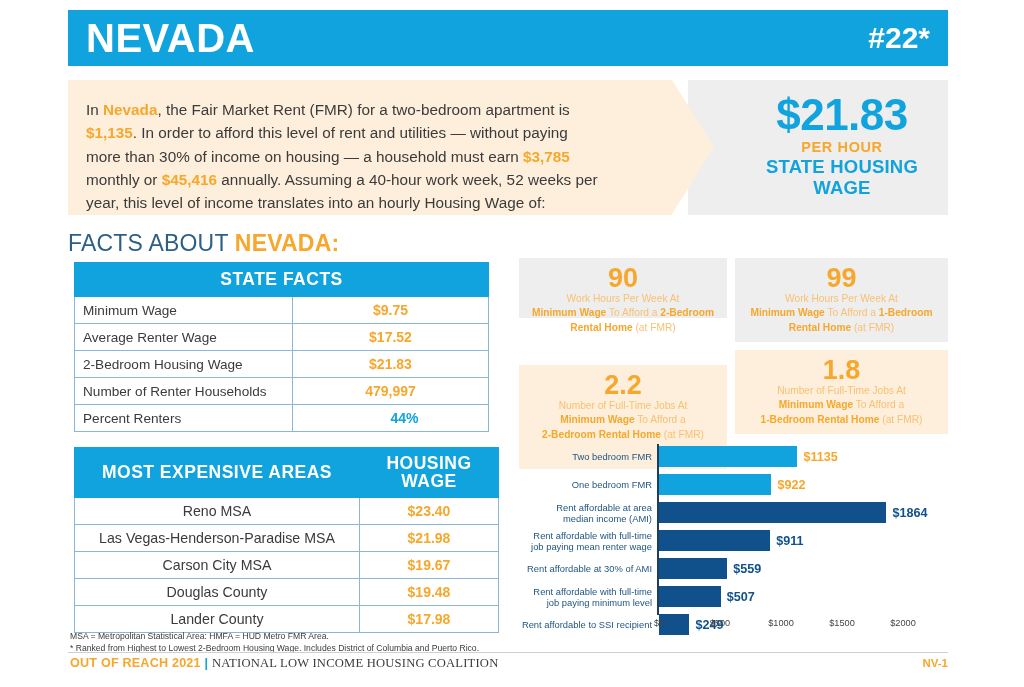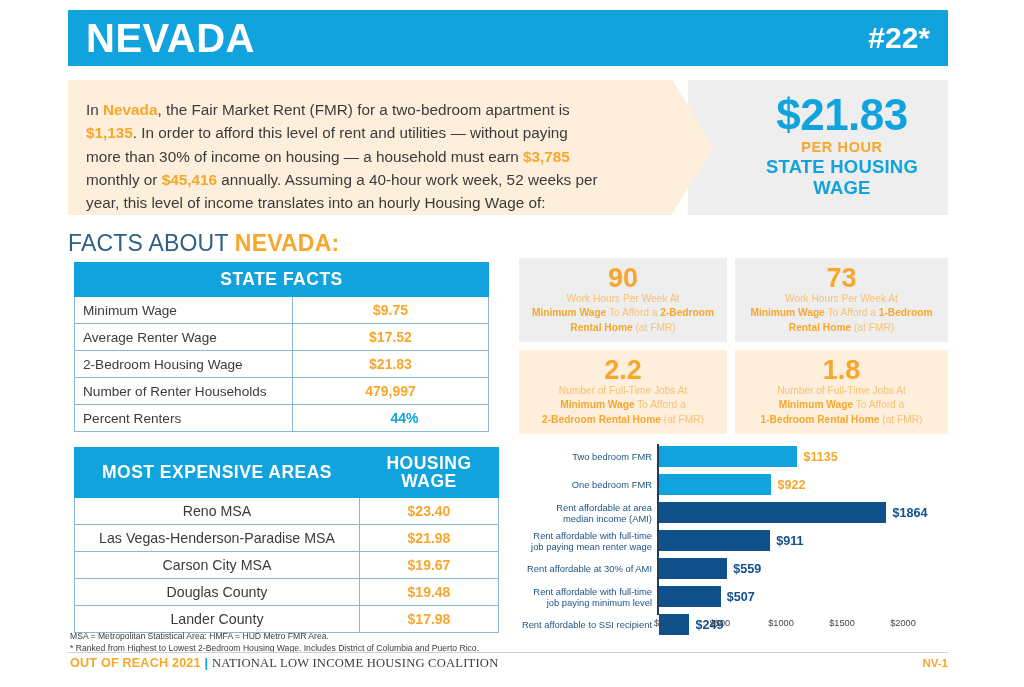--- a/index.html
+++ b/index.html
@@ -95,23 +95,23 @@
   #expensive-table tbody td.area { text-align: center; font-size: 14.2px; }
 
   
   .statbox { position: absolute; padding: 6px 8px 7px; text-align: center; }
   .statbox.gray { background: #eeeeee; }
   .statbox.peach { background: #fdefdb; }
   .stat-num { font-size: 27px; font-weight: bold; color: #f6a72c; line-height: 1.05; }
   .stat-line { font-size: 10.2px; color: #f8c173; line-height: 1.38; }
   .stat-line b { color: #f6a72c; font-weight: bold; }
 
-  #stat-box-0 { left: 519px; top: 258px; width: 208px; height: 84px; }
+  #stat-box-0 { left: 519px; top: 258px; width: 208px; height: 60px; }
   #stat-box-1 { left: 735px; top: 258px; width: 213px; height: 84px; }
-  #stat-box-2 { left: 519px; top: 350px; width: 208px; height: 84px; }
+  #stat-box-2 { left: 519px; top: 365px; width: 208px; height: 104px; }
   #stat-box-3 { left: 735px; top: 350px; width: 213px; height: 84px; }
 
   
   #chart { position: absolute; left: 519px; top: 444px; width: 440px; height: 200px; }
   .chart-row { position: relative; height: 25px; margin-bottom: 3px; }
   .chart-label {
     position: absolute; left: 0; width: 133px; top: 50%;
     transform: translateY(-50%);
     text-align: right; font-size: 9.4px; color: #1f5482; line-height: 1.22;
   }
@@ -243,21 +243,21 @@
       </tbody>
   </table>
 
   <div class="statbox gray" id="stat-box-0">
       <div class="stat-num">90</div>
       <div class="stat-line"><span>Work Hours Per Week At</span></div>
       <div class="stat-line"><b>Minimum Wage</b><span> To Afford a </span><b>2-Bedroom</b></div>
       <div class="stat-line"><b>Rental Home</b><span> (at FMR)</span></div>
     </div>
   <div class="statbox gray" id="stat-box-1">
-      <div class="stat-num">73</div>
+      <div class="stat-num">99</div>
       <div class="stat-line"><span>Work Hours Per Week At</span></div>
       <div class="stat-line"><b>Minimum Wage</b><span> To Afford a </span><b>1-Bedroom</b></div>
       <div class="stat-line"><b>Rental Home</b><span> (at FMR)</span></div>
     </div>
   <div class="statbox peach" id="stat-box-2">
       <div class="stat-num">2.2</div>
       <div class="stat-line"><span>Number of Full-Time Jobs At</span></div>
       <div class="stat-line"><b>Minimum Wage</b><span> To Afford a</span></div>
       <div class="stat-line"><b>2-Bedroom Rental Home</b><span> (at FMR)</span></div>
     </div>

